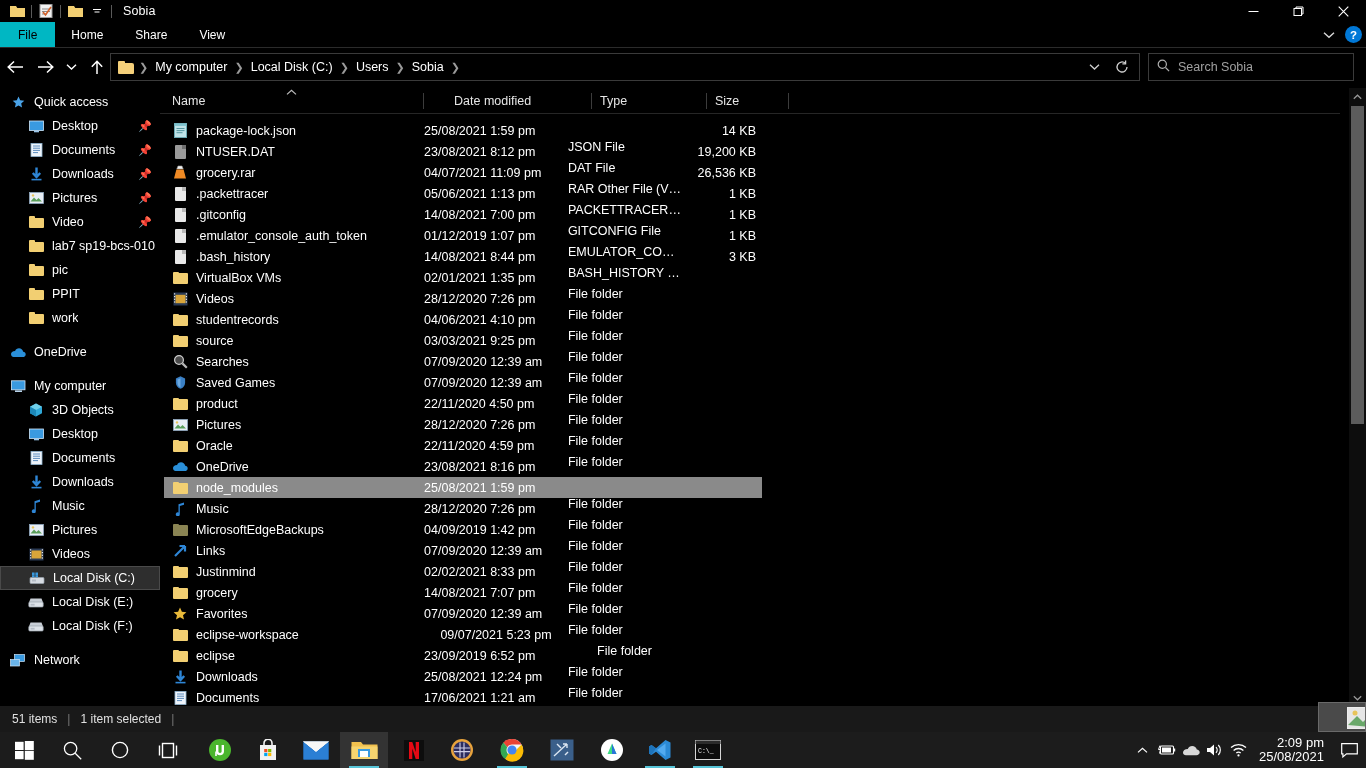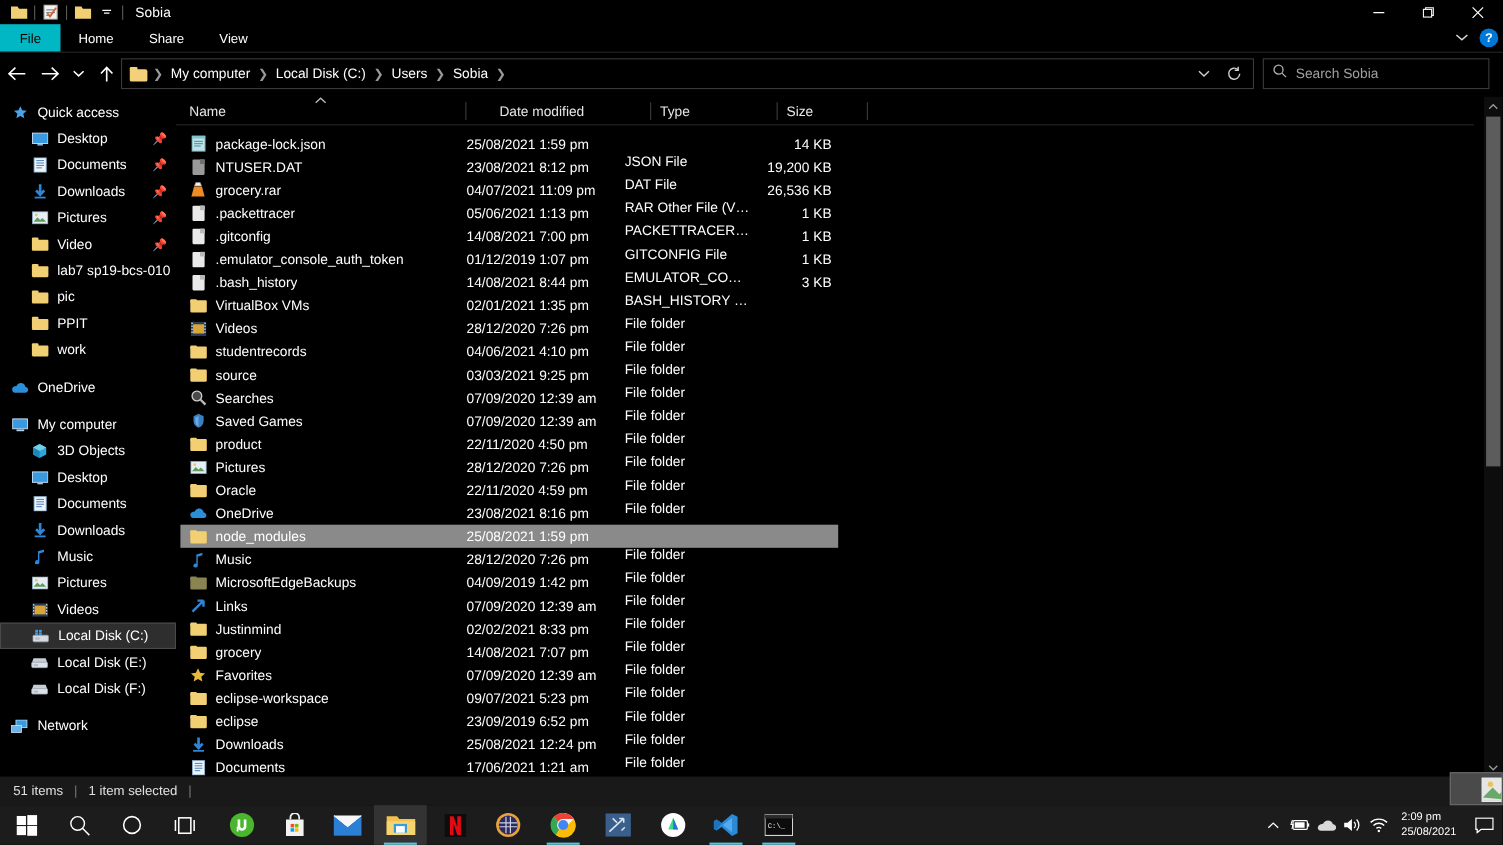--- a/index.html
+++ b/index.html
@@ -143,21 +143,21 @@
   }
   .sb-sep { color: #777; }
 
   
   #taskbar { position: absolute; left: 0; top: 732px; width: 1366px; height: 36px; background: #1c1c1c; }
   .tb-item { position: absolute; top: 0; width: 48px; height: 36px; display: flex; align-items: center; justify-content: center; }
   .tb-item.active { background: #333333; }
   .tb-underline { position: absolute; bottom: 0; left: 9px; width: 30px; height: 2px; background: #57c5d8; }
   #tray { position: absolute; right: 0; top: 0; height: 36px; display: flex; align-items: center; }
   .tray-ic { width: 24px; height: 36px; display: flex; align-items: center; justify-content: center; color: #ffffff; }
-  #clock { color: #ffffff; font-size: 10px; line-height: 14px; text-align: left; padding: 0 8px; }
+  #clock { color: #ffffff; font-size: 13px; line-height: 14px; text-align: right; padding: 0 8px; }
   #actioncenter { width: 34px; height: 36px; display:flex; align-items:center; justify-content:center; }
   #thumbpreview {
     position: absolute; left: 1318px; top: 702px; width: 48px; height: 30px;
     background: #4a4a4a; border: 1px solid #6a6a6a; overflow: hidden;
   }
   .tp-shade { position:absolute; left: 28px; top: 4px; width: 34px; height: 22px; background:#c8c8c8; border:1px solid #eee; }
 </style>
 </head>
 <body>
 
@@ -891,21 +891,21 @@
               <svg width="14" height="14" viewBox="0 0 14 14">
                 <path d="M7 0.6l1.9 4.1 4.5.5-3.4 3 1 4.4L7 10.3 3 12.6l1-4.4-3.4-3 4.5-.5z" fill="#e8b93a"></path>
               </svg>
             </span>
             <span class="nm">Favorites</span>
           </div>
           <div class="c-date">07/09/2020 12:39 am</div>
           <div class="c-type">File folder</div>
           <div class="c-size"></div>
         </div>
-        <div class="row" style="top: 536px;">
+        <div class="row" style="top: 536px; text-align: center;">
           <div class="c-name">
             <span class="ricon">
               <span class="fold">
                 <span class="t"></span>
                 <span class="b"></span>
               </span>
             </span>
             <span class="nm">eclipse-workspace</span>
           </div>
           <div class="c-date">09/07/2021 5:23 pm</div>

